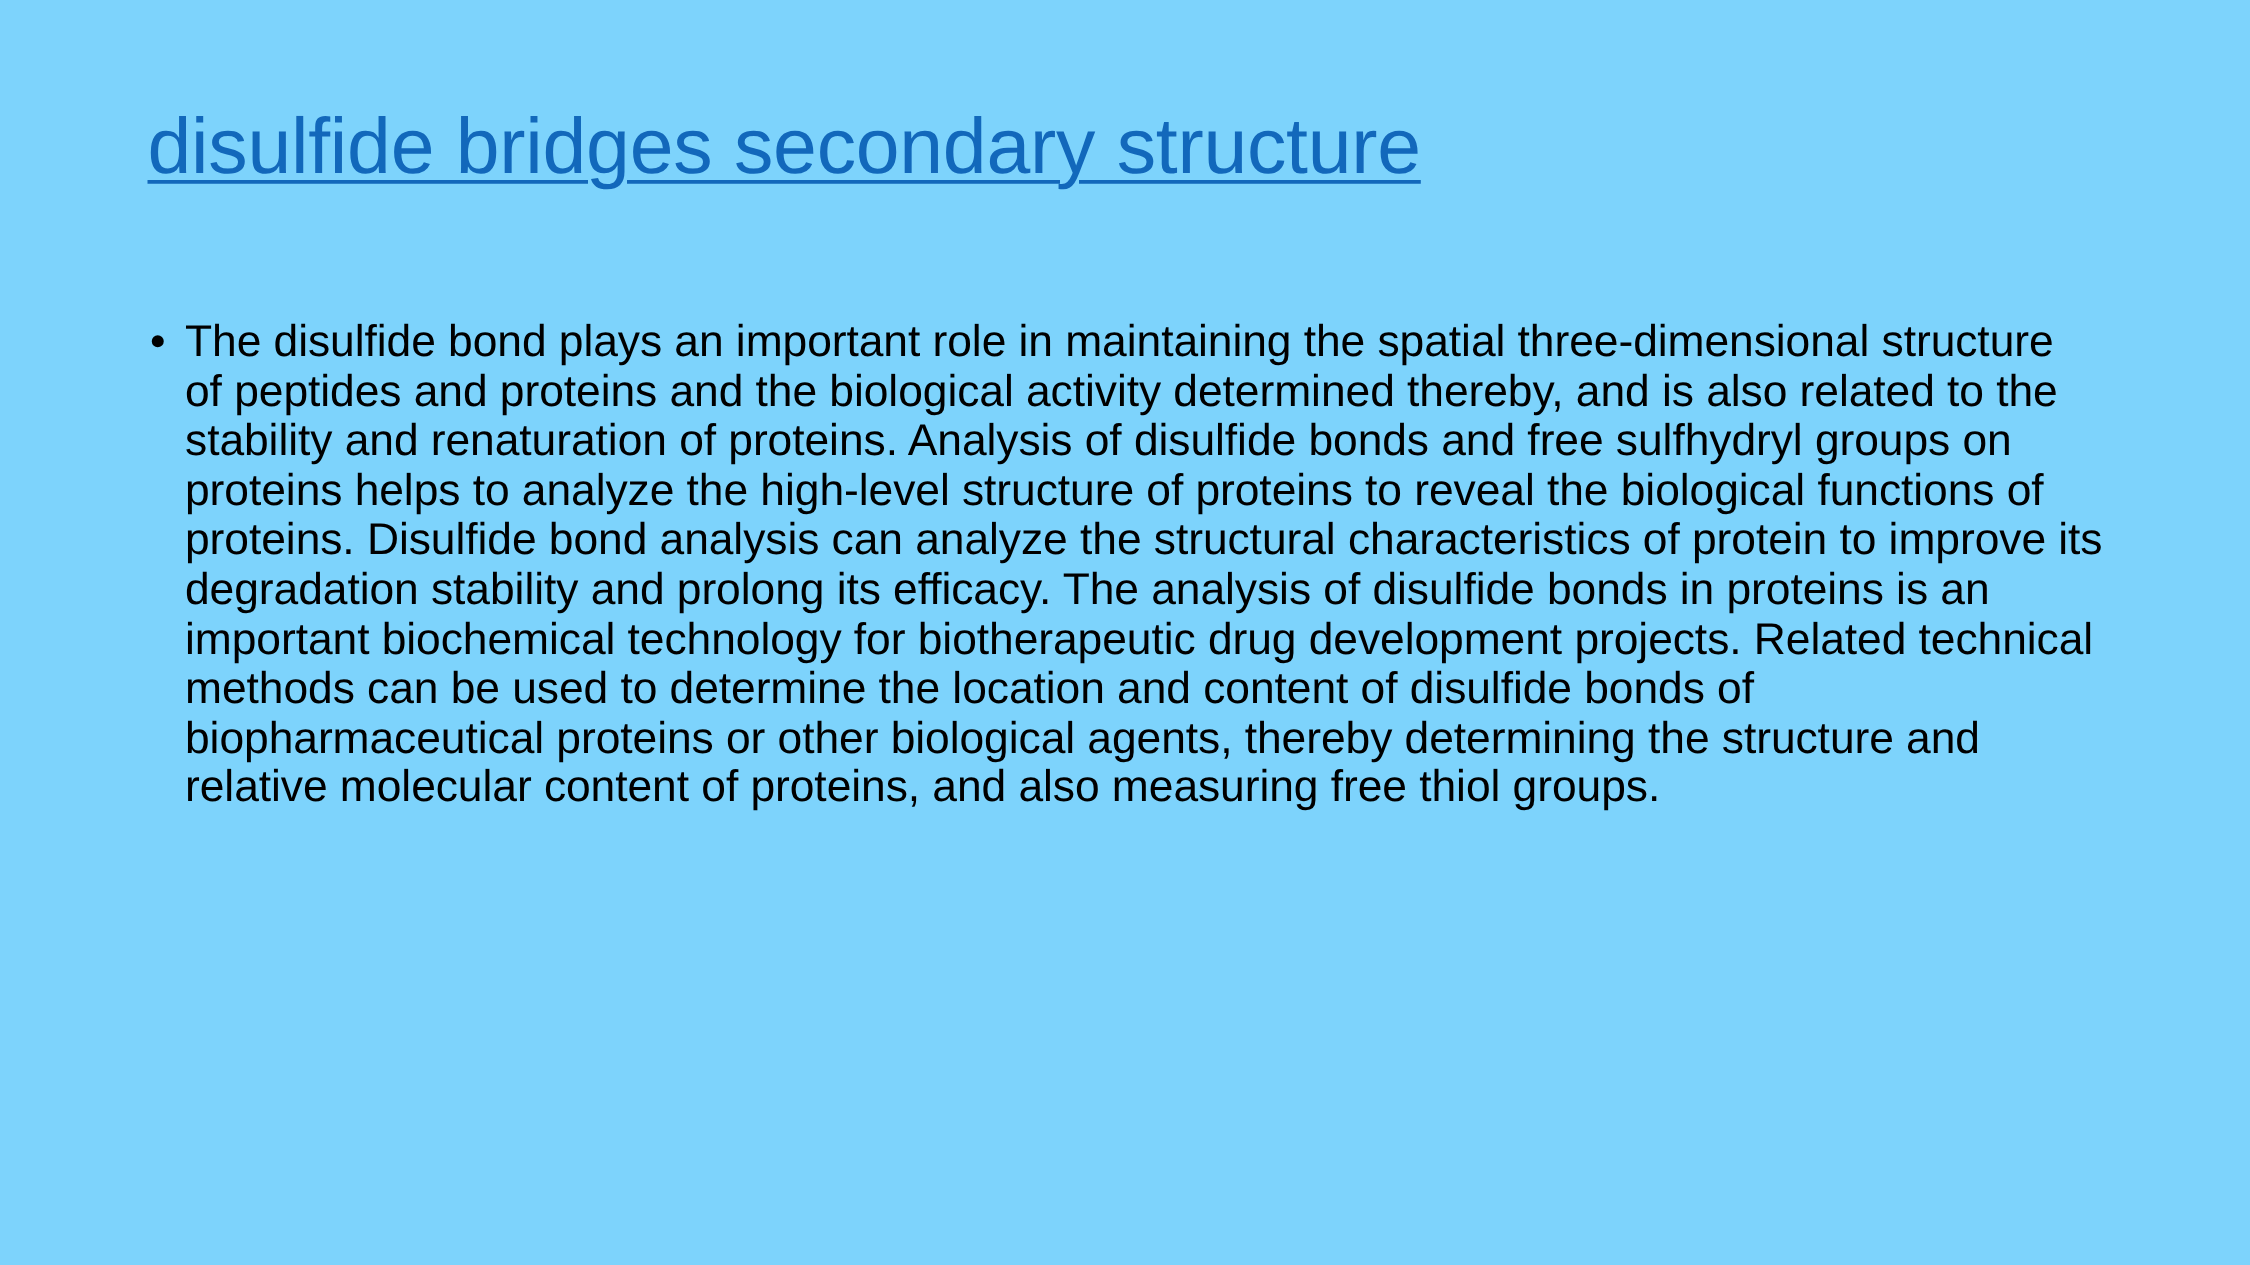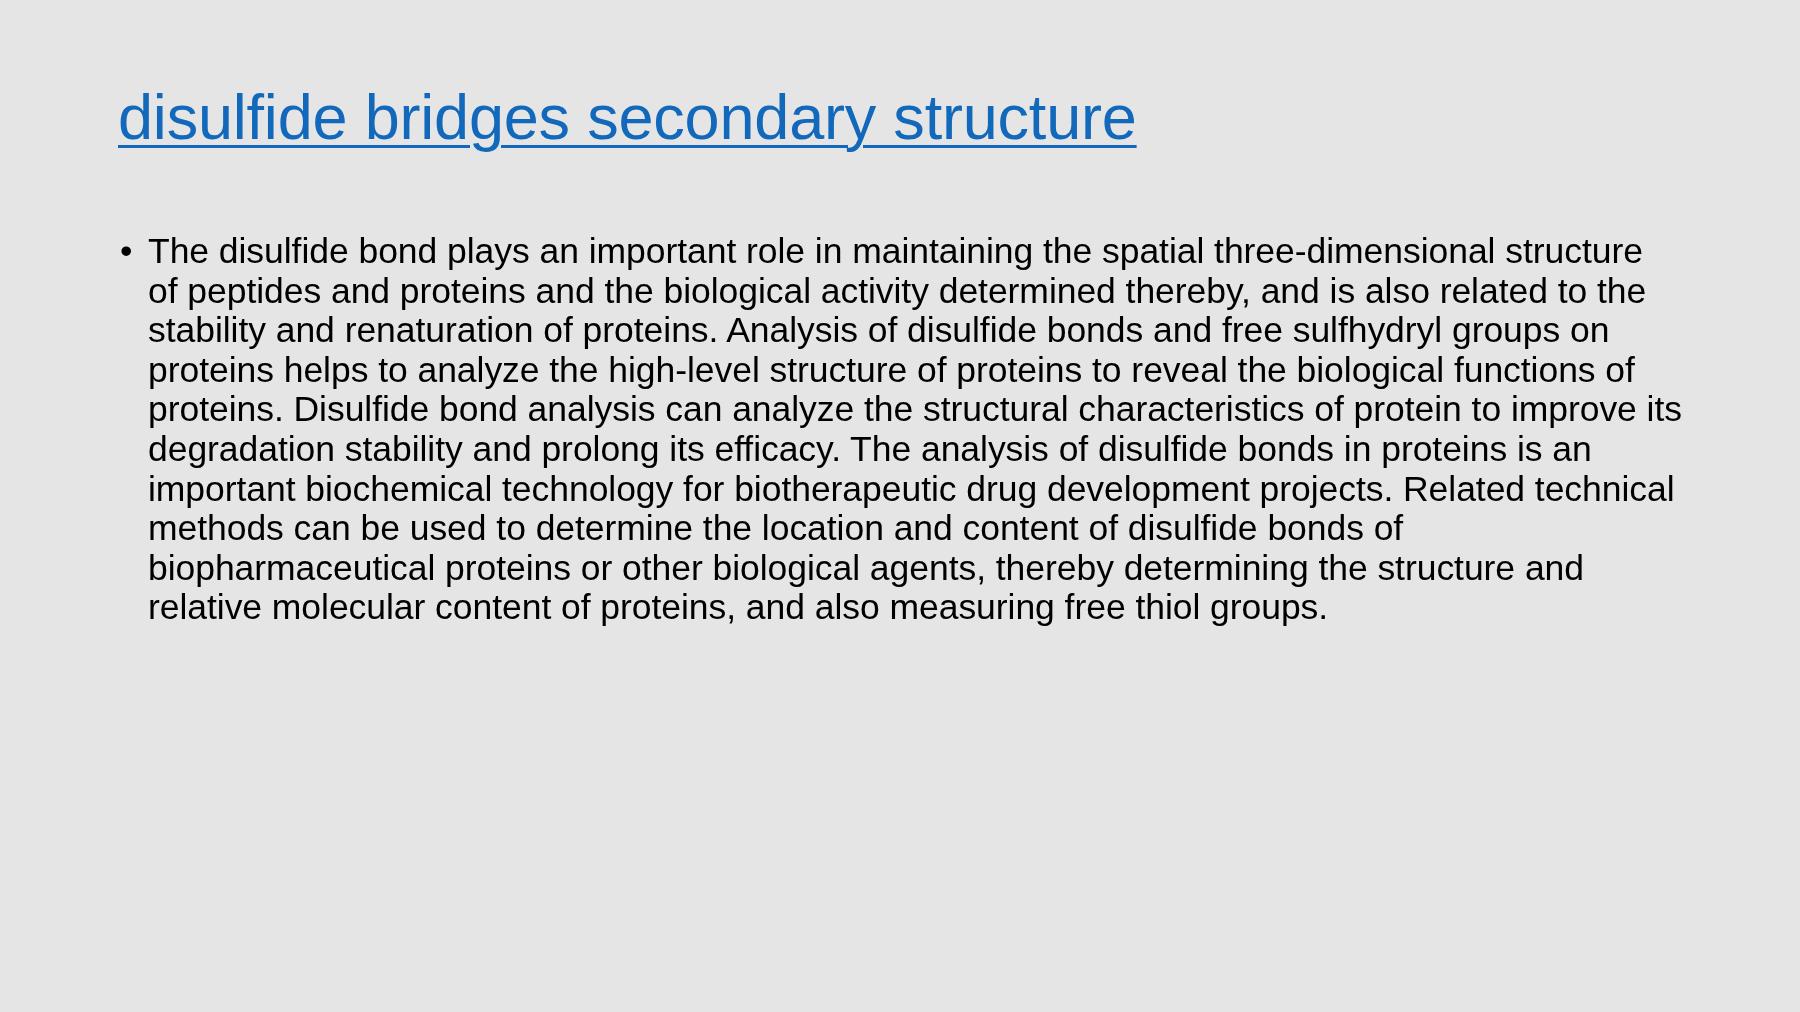--- a/index.html
+++ b/index.html
@@ -55,26 +55,27 @@
   .bullet-item .bullet-marker {
     position: absolute;
     left: 8px;
     top: 0;
     font-size: 35.5px;
     line-height: 39.6px;
     color: #000000;
   }
   .bullet-item .bullet-text {
     display: block;
+    margin-top: 22px;
   }
 </style>
 </head>
 <body>
 
-<div class="slide" style="background: #e5e5e5;">
+<div class="slide" style="background: #7dd3fc;">
 
   <div class="slide-title" style="color: rgb(18, 104, 187);">disulfide bridges secondary structure</div>
 
   <div class="body-block">
     <ul class="bullet-list">
       <li class="bullet-item">
         <span class="bullet-marker">•</span>
         <span class="bullet-text">The disulfide bond plays an important role in maintaining the spatial three-dimensional structure of peptides and proteins and the biological activity determined thereby, and is also related to the stability and renaturation of proteins. Analysis of disulfide bonds and free sulfhydryl groups on proteins helps to analyze the high-level structure of proteins to reveal the biological functions of proteins. Disulfide bond analysis can analyze the structural characteristics of protein to improve its degradation stability and prolong its efficacy. The analysis of disulfide bonds in proteins is an important biochemical technology for biotherapeutic drug development projects. Related technical methods can be used to determine the location and content of disulfide bonds of biopharmaceutical proteins or other biological agents, thereby determining the structure and relative molecular content of proteins, and also measuring free thiol groups.</span>
       </li>
     </ul>

